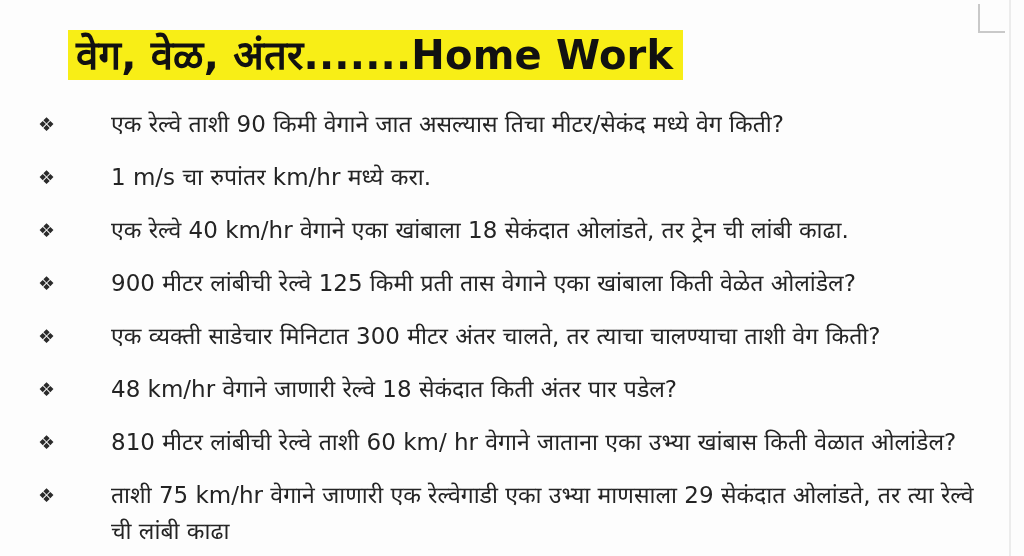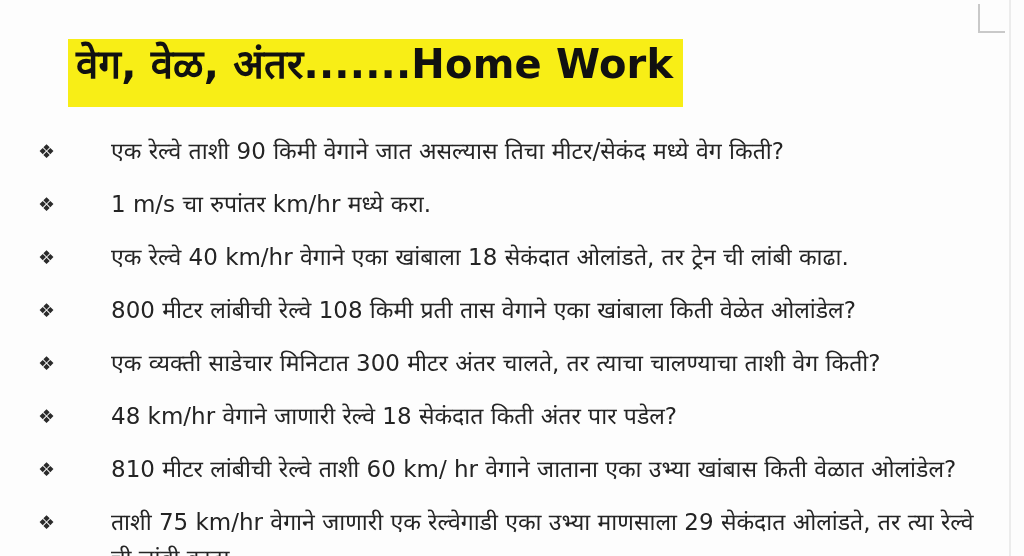--- a/index.html
+++ b/index.html
@@ -44,23 +44,22 @@
     padding-left: 68px;
   }
 
   .page-title {
     display: inline-block;
     background: #f8ee16;
     color: #111111;
     font-size: 40px;
     font-weight: 700;
     line-height: 1.15;
-    padding: 2px 10px 20px 8px;
+    padding: 2px 10px 2px 8px;
     letter-spacing: 0.2px;
-    margin-top: 9px;
   }
 
   ol.questions {
     list-style: none;
     margin-top: 26px;
     padding-left: 38px;
     width: 985px;
   }
 
   ol.questions li {
@@ -107,21 +106,21 @@
     <li>
       <span class="bullet">❖</span>
       <span class="q-text">1 m/s चा रुपांतर km/hr मध्ये करा.</span>
     </li>
     <li>
       <span class="bullet">❖</span>
       <span class="q-text">एक रेल्वे 40 km/hr वेगाने एका खांबाला 18 सेकंदात ओलांडते, तर ट्रेन ची लांबी काढा.</span>
     </li>
     <li>
       <span class="bullet">❖</span>
-      <span class="q-text">800 मीटर लांबीची रेल्वे 108 किमी प्रती तास वेगाने एका खांबाला किती वेळेत ओलांडेल?</span>
+      <span class="q-text">900 मीटर लांबीची रेल्वे 125 किमी प्रती तास वेगाने एका खांबाला किती वेळेत ओलांडेल?</span>
     </li>
     <li>
       <span class="bullet">❖</span>
       <span class="q-text">एक व्यक्ती साडेचार मिनिटात 300 मीटर अंतर चालते, तर त्याचा चालण्याचा ताशी वेग किती?</span>
     </li>
     <li>
       <span class="bullet">❖</span>
       <span class="q-text">48 km/hr वेगाने जाणारी रेल्वे 18 सेकंदात किती अंतर पार पडेल?</span>
     </li>
     <li>

